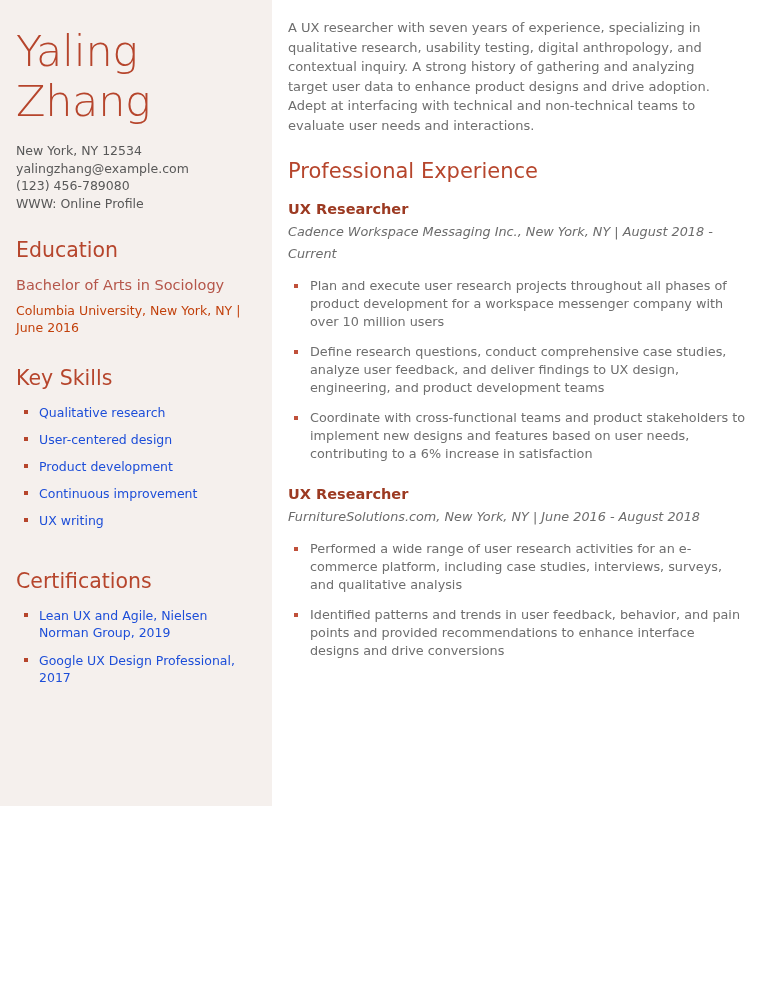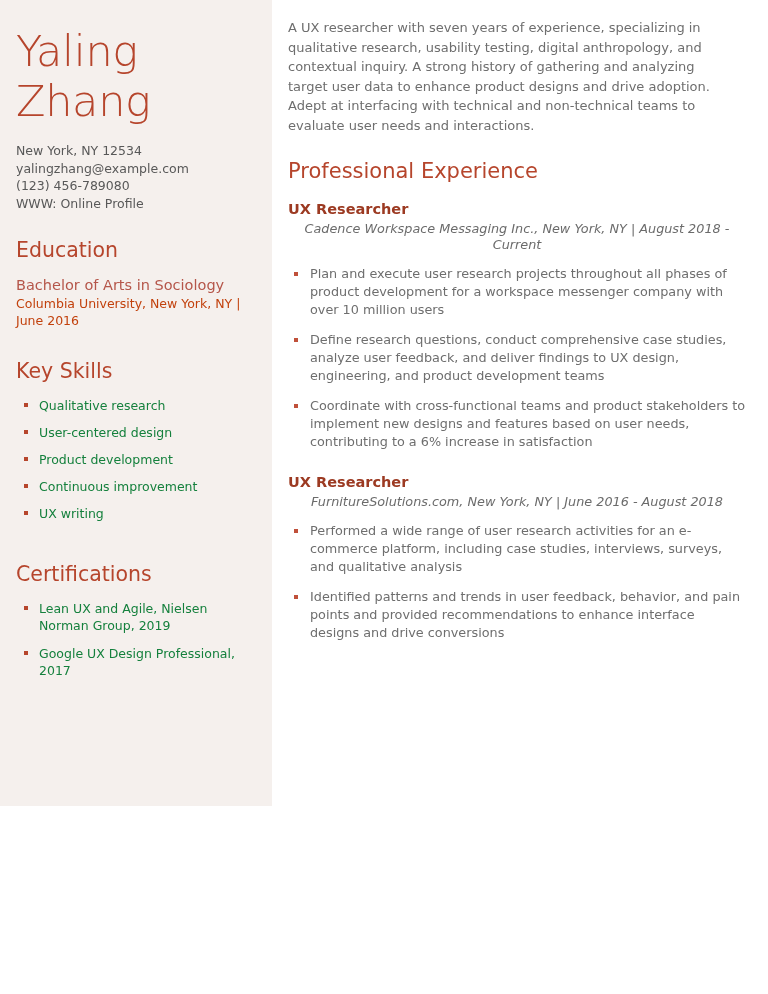--- a/index.html
+++ b/index.html
@@ -55,39 +55,39 @@
     font-size: 20.5px;
     font-weight: 400;
     line-height: 24px;
     margin: 0 0 14px 0;
   }
   .edu-degree {
     color: #b5564a;
     font-size: 14.5px;
     font-weight: 400;
     line-height: 19px;
-    margin-bottom: 0;
+    margin-bottom: 7px;
   }
   .edu-school {
     color: #c2410c;
     font-size: 12.5px;
     line-height: 17px;
   }
   .section-gap {
     height: 30px;
   }
   .bullet-list {
     list-style: none;
     margin: 0;
     padding: 0;
   }
   .bullet-list li {
     position: relative;
     padding-left: 23px;
-    color: #15803d;
+    color: #1d4ed8;
     font-size: 12.5px;
     line-height: 17px;
     margin-bottom: 10px;
   }
   .bullet-list li::before {
     content: "";
     position: absolute;
     left: 8px;
     top: 6px;
     width: 4px;
@@ -125,23 +125,22 @@
     color: #9c3a22;
     font-size: 14.5px;
     font-weight: 700;
     line-height: 19px;
     margin-bottom: 2px;
   }
   .job-meta {
     color: #6b6b6b;
     font-size: 12.8px;
     font-style: italic;
-    line-height: 16px;
+    line-height: 22px;
     margin-bottom: 12px;
-    text-align: center;
   }
   .job-bullets {
     list-style: none;
     margin: 0;
     padding: 0;
   }
   .job-bullets li {
     position: relative;
     padding-left: 22px;
     color: #6e6e6e;

